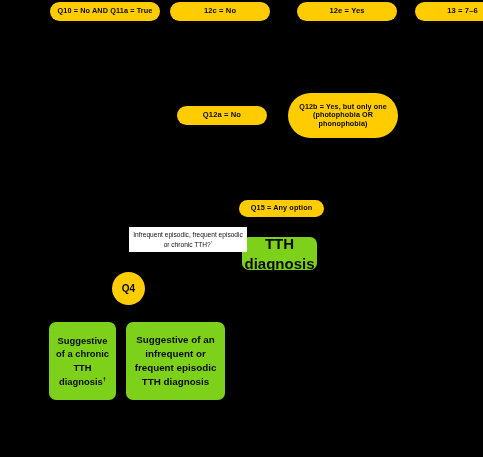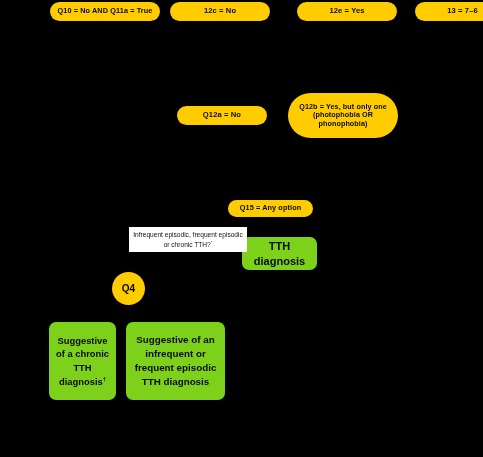--- a/index.html
+++ b/index.html
@@ -58,21 +58,21 @@
     font-size: 7.6px;
   }
   #pill-q12b {
     left: 250px; top: 93px;  width: 110px; height: 45px;
     font-size: 7.2px;
     padding: 16px 7px;
   }
 
   
   #pill-q15 {
-    left: 190px; top: 200px; width: 85px; height: 17px;
+    left: 201px; top: 200px; width: 85px; height: 17px;
     font-size: 7.3px;
   }
 
   
   #callout {
     position: absolute;
     left: 91px;  top: 227px; width: 118px; height: 25px;
     background: #FFFFFF;
     color: #111111;
     display: flex;
@@ -96,21 +96,21 @@
     display: flex;
     align-items: center;
     justify-content: center;
     text-align: center;
     font-weight: 700;
     box-sizing: border-box;
     line-height: 1.3;
   }
   #green-tth {
     left: 204px; top: 237px; width: 75px; height: 33px;
-    font-size: 11px;
+    font-size: 15px;
     z-index: 4;
   }
   #green-chronic {
     left: 11px;  top: 322px; width: 67px; height: 78px;
     font-size: 9.4px;
     line-height: 1.45;
     padding: 0 3px;
   }
   #green-episodic {
     left: 88px;  top: 322px; width: 99px; height: 78px;

